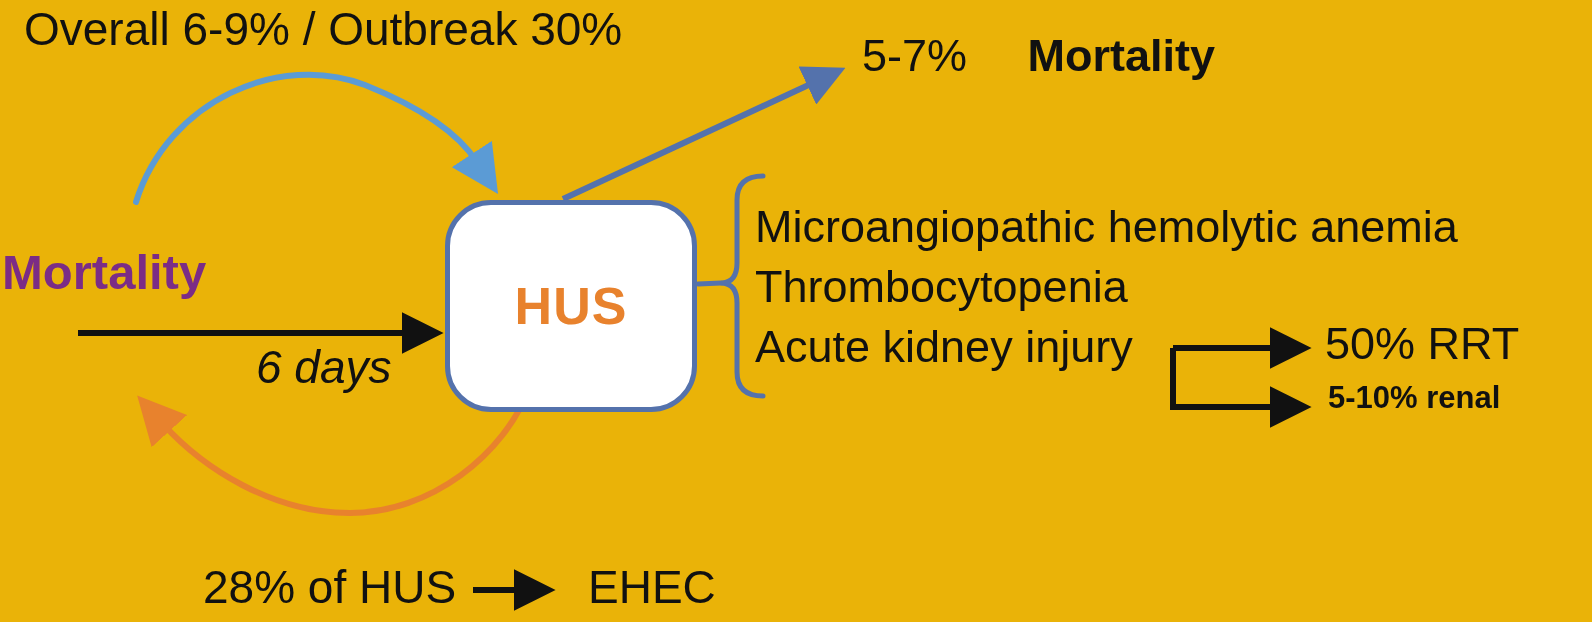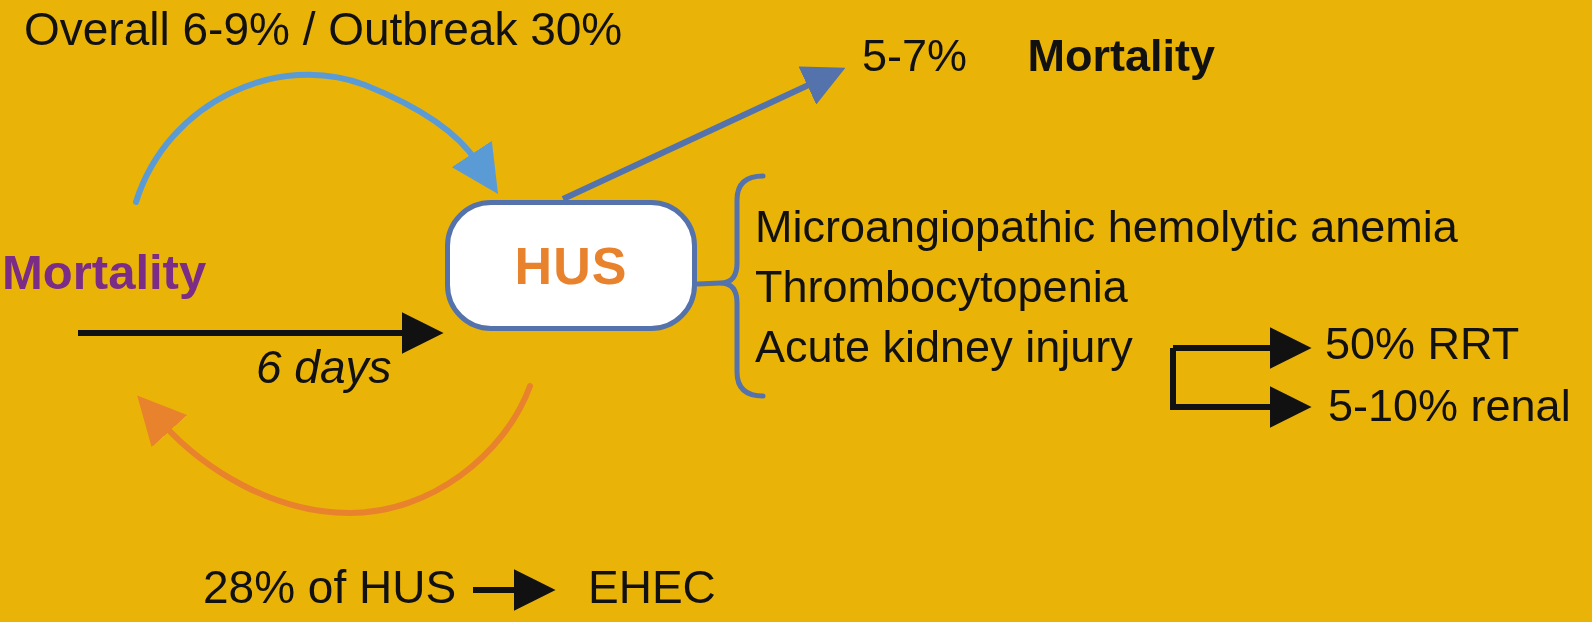--- a/index.html
+++ b/index.html
@@ -27,21 +27,21 @@
 
   .incidence-label   { left: 24px;  top: 2px;   font-size: 46px; }
   .diarrhoea-label   { left: 2px;   top: 244px; font-size: 49px; font-weight: bold; color: var(--purple, #7B2C86); }
   .interval-label    { left: 256px; top: 340px; font-size: 46px; font-style: italic; }
   .mortality-label   { left: 862px; top: 30px;  font-size: 45px; }
   .mortality-label .bold { font-weight: bold; margin-left: 48px; }
 
   .hus-box {
     position: absolute;
     left: 445px; top: 200px;
-    width: 252px; height: 131px;
+    width: 252px; height: 212px;
     border: 5px solid var(--blue-dark, #5472AC);
     border-radius: 46px;
     background: #ffffff;
     display: flex; align-items: center; justify-content: center;
     box-sizing: border-box;
   }
   .hus-box .hus-text {
     color: var(--orange, #E8822D);
     font-size: 52px;
     font-weight: bold;
@@ -51,21 +51,21 @@
   .triad-list {
     position: absolute;
     left: 755px; top: 190px;
     font-size: 45px;
     line-height: 60px;
     white-space: nowrap;
     margin-top: 7px;
   }
 
   .rrt-label        { left: 1325px; top: 318px; font-size: 45px; }
-  .renal-line1      { left: 1328px; top: 380px; font-size: 45px; }
+  .renal-line1      { left: 1328px; top: 380px; font-size: 31px; font-weight: bold; }
   .renal-line2      { left: 1363px; top: 438px; font-size: 45px; }
 
   .ehec-prefix      { left: 203px; top: 560px; font-size: 46px; }
   .ehec-target      { left: 588px; top: 560px; font-size: 46px; }
 
   .stroke-ink        { stroke: var(--ink, #111111); }
   .stroke-blue-light { stroke: var(--blue-light, #5B9BD5); }
   .stroke-blue-dark  { stroke: var(--blue-dark, #5472AC); }
   .stroke-orange     { stroke: var(--orange, #E8822D); }
   .head-ink        { fill: var(--ink, #111111); }

